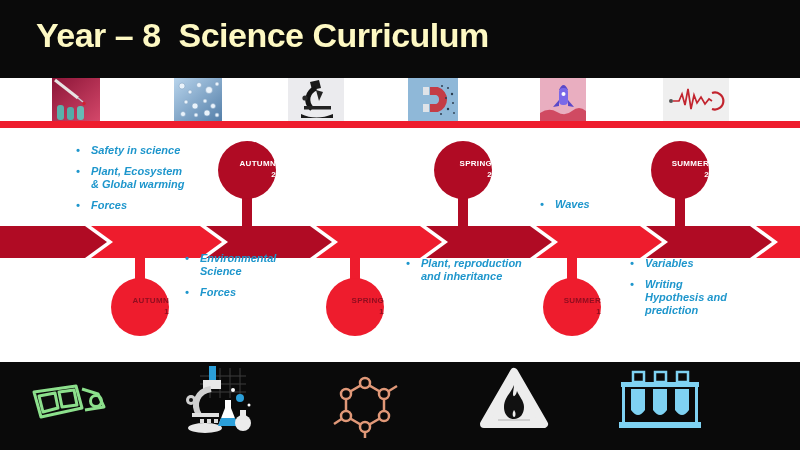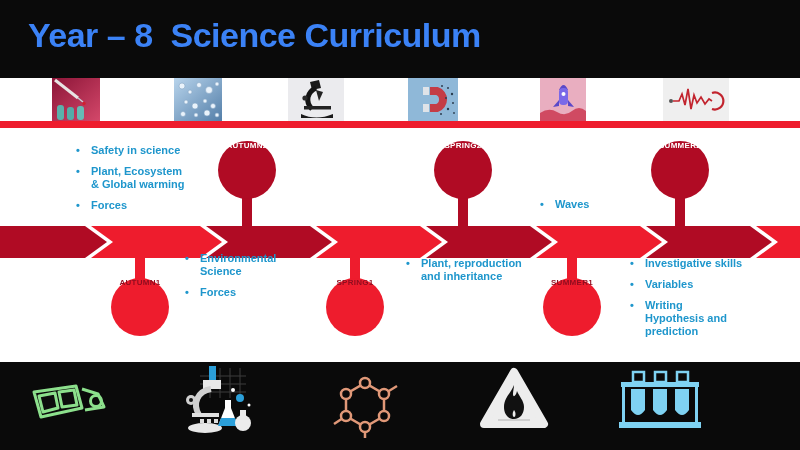--- a/index.html
+++ b/index.html
@@ -10,47 +10,47 @@
     --slide-black:#0A0A0A;
   }
   html,body{margin:0;padding:0;background:#000;}
   #slide{
     position:relative;width:800px;height:450px;overflow:hidden;
     background:var(--slide-black);
     font-family:"Liberation Sans",sans-serif;
   }
   
   .title{
-    position:absolute;left:28px;top:16px;color:#3b82f6;
+    position:absolute;left:36px;top:16px;color:#fef9c3;
     font-size:34px;font-weight:bold;letter-spacing:-0.5px;white-space:pre;
   }
   
   .white-band{position:absolute;left:0;top:78px;width:800px;height:284px;background:#fff;}
   .red-divider{position:absolute;left:0;top:121px;width:800px;height:7px;background:var(--bright-red);}
   
   .photo{position:absolute;top:78px;height:43px;}
   
   .arrow-band{position:absolute;left:0;top:226px;width:800px;height:32px;}
   .seg-dark{fill:var(--dark-red);}
   .seg-bright{fill:var(--bright-red);}
   
   .stem{position:absolute;width:10px;}
   .stem.top{background:var(--dark-red);top:198px;height:32px;}
   .stem.bottom{background:var(--bright-red);top:255px;height:26px;}
   .circle{
     position:absolute;width:58px;height:58px;border-radius:50%;
-    display:flex;flex-direction:row;align-items:flex-start;justify-content:center;
+    display:flex;flex-direction:column;align-items:flex-end;justify-content:center;
     font-size:8px;font-weight:bold;letter-spacing:.3px;line-height:1.35;text-align:center;
   }
   .circle.top{top:141px;background:var(--dark-red);color:#fff;}
   .circle.bottom{top:278px;background:var(--bright-red);color:var(--circle-text-dark);}
   
   .topics{position:absolute;margin:0;padding:0;list-style:none;color:var(--topic-blue);
     font-size:11px;font-weight:bold;line-height:1.18;}
-  .topics li{position:relative;padding-left:17px;margin-bottom:8px;white-space:pre-line;}
+  .topics li{position:relative;padding-left:17px;margin-bottom:8px;white-space:pre-line;font-style:italic;}
   .topics li::before{content:"•";position:absolute;left:2px;top:0;font-size:11px;}
   
   .f-icon{position:absolute;}
 </style>
 </head>
 <body>
 
 <div id="slide">
 
   <div class="title">Year – 8  Science Curriculum</div>
@@ -198,21 +198,20 @@
     <li>Forces</li>
   </ul>
   <ul class="topics" style="left:404px;top:257px;width:130px">
     <li>Plant, reproduction
 and inheritance</li>
   </ul>
   <ul class="topics" style="left:538px;top:198px;width:90px">
     <li>Waves</li>
   </ul>
   <ul class="topics" style="left:628px;top:257px;width:125px">
-    <li>Investigative skills</li>
     <li>Variables</li>
     <li>Writing
 Hypothesis and
 prediction</li>
   </ul>
 
   <svg class="f-icon" style="left:28px;top:380px" width="85" height="48">
     <g stroke="#8CE08C" stroke-width="3" stroke-linejoin="round" fill="none">
       <path d="M6,12 L48,6 L54,28 L13,37 Z"></path>
       <path d="M11,16 L27,13 L30,28 L15,32 Z" fill="#0D0D0D"></path>

